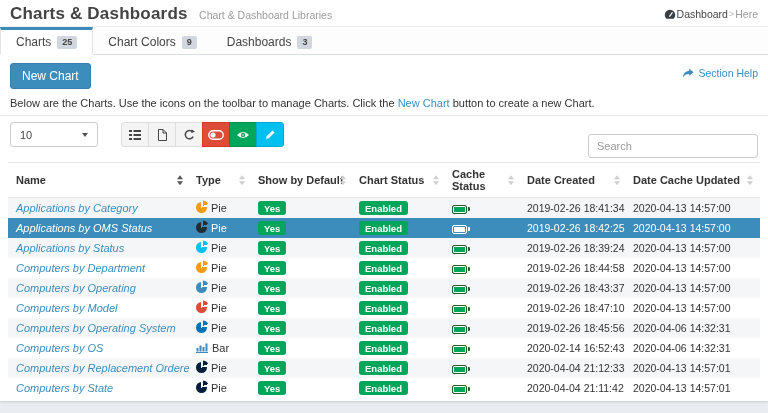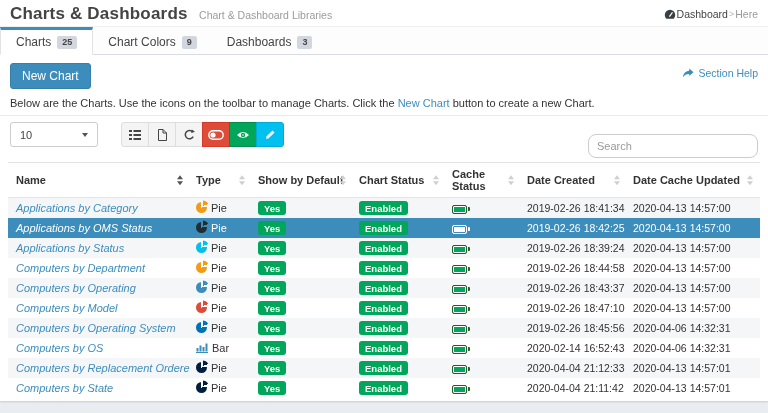--- a/index.html
+++ b/index.html
@@ -42,21 +42,21 @@
   .controls-left { display:flex; align-items:center; gap:24px; }
   .select { width:88px; height:25px; border:1px solid #ccc; border-radius:3px; background:#fff; display:flex; align-items:center; justify-content:space-between; padding:0 9px; font-size:11px; color:#444; cursor:pointer; }
   .caret { width:0; height:0; border-left:3.5px solid transparent; border-right:3.5px solid transparent; border-top:4px solid #555; }
   .btn-group { display:flex; }
   .tool-btn { width:28px; height:25px; border:1px solid #ddd; background:#f4f4f4; display:flex; align-items:center; justify-content:center; margin-left:-1px; cursor:pointer; padding:0; }
   .tool-btn:first-child { border-radius:3px 0 0 3px; }
   .tool-btn:last-child { border-radius:0 3px 3px 0; }
   .tool-btn.danger { background:#dd4b39; border-color:#d73925; }
   .tool-btn.success { background:#00a65a; border-color:#008d4c; }
   .tool-btn.info { background:#00c0ef; border-color:#00acd6; }
-  .search { width:170px; height:24px; border:1px solid #ccc; border-radius:8px; padding:0 8px; font-size:11px; color:#444; margin-top:12px; font-family:inherit; }
+  .search { width:170px; height:24px; border:1px solid #ccc; border-radius:3px; padding:0 8px; font-size:11px; color:#444; margin-top:12px; font-family:inherit; }
   .search::placeholder { color:#9a9a9a; }
 
   
   table { width:100%; border-collapse:collapse; table-layout:fixed; }
   th { text-align:left; font-size:11px; font-weight:bold; color:#333; padding:5px 6px; border-top:1px solid #e4e4e4; border-bottom:1px solid #e4e4e4; position:relative; cursor:pointer; }
   th:nth-child(1){ width:182px; padding-left:8px; }
   th:nth-child(2){ width:62px; }
   th:nth-child(3){ width:101px; }
   th:nth-child(4){ width:93px; }
   th:nth-child(5){ width:75px; }

